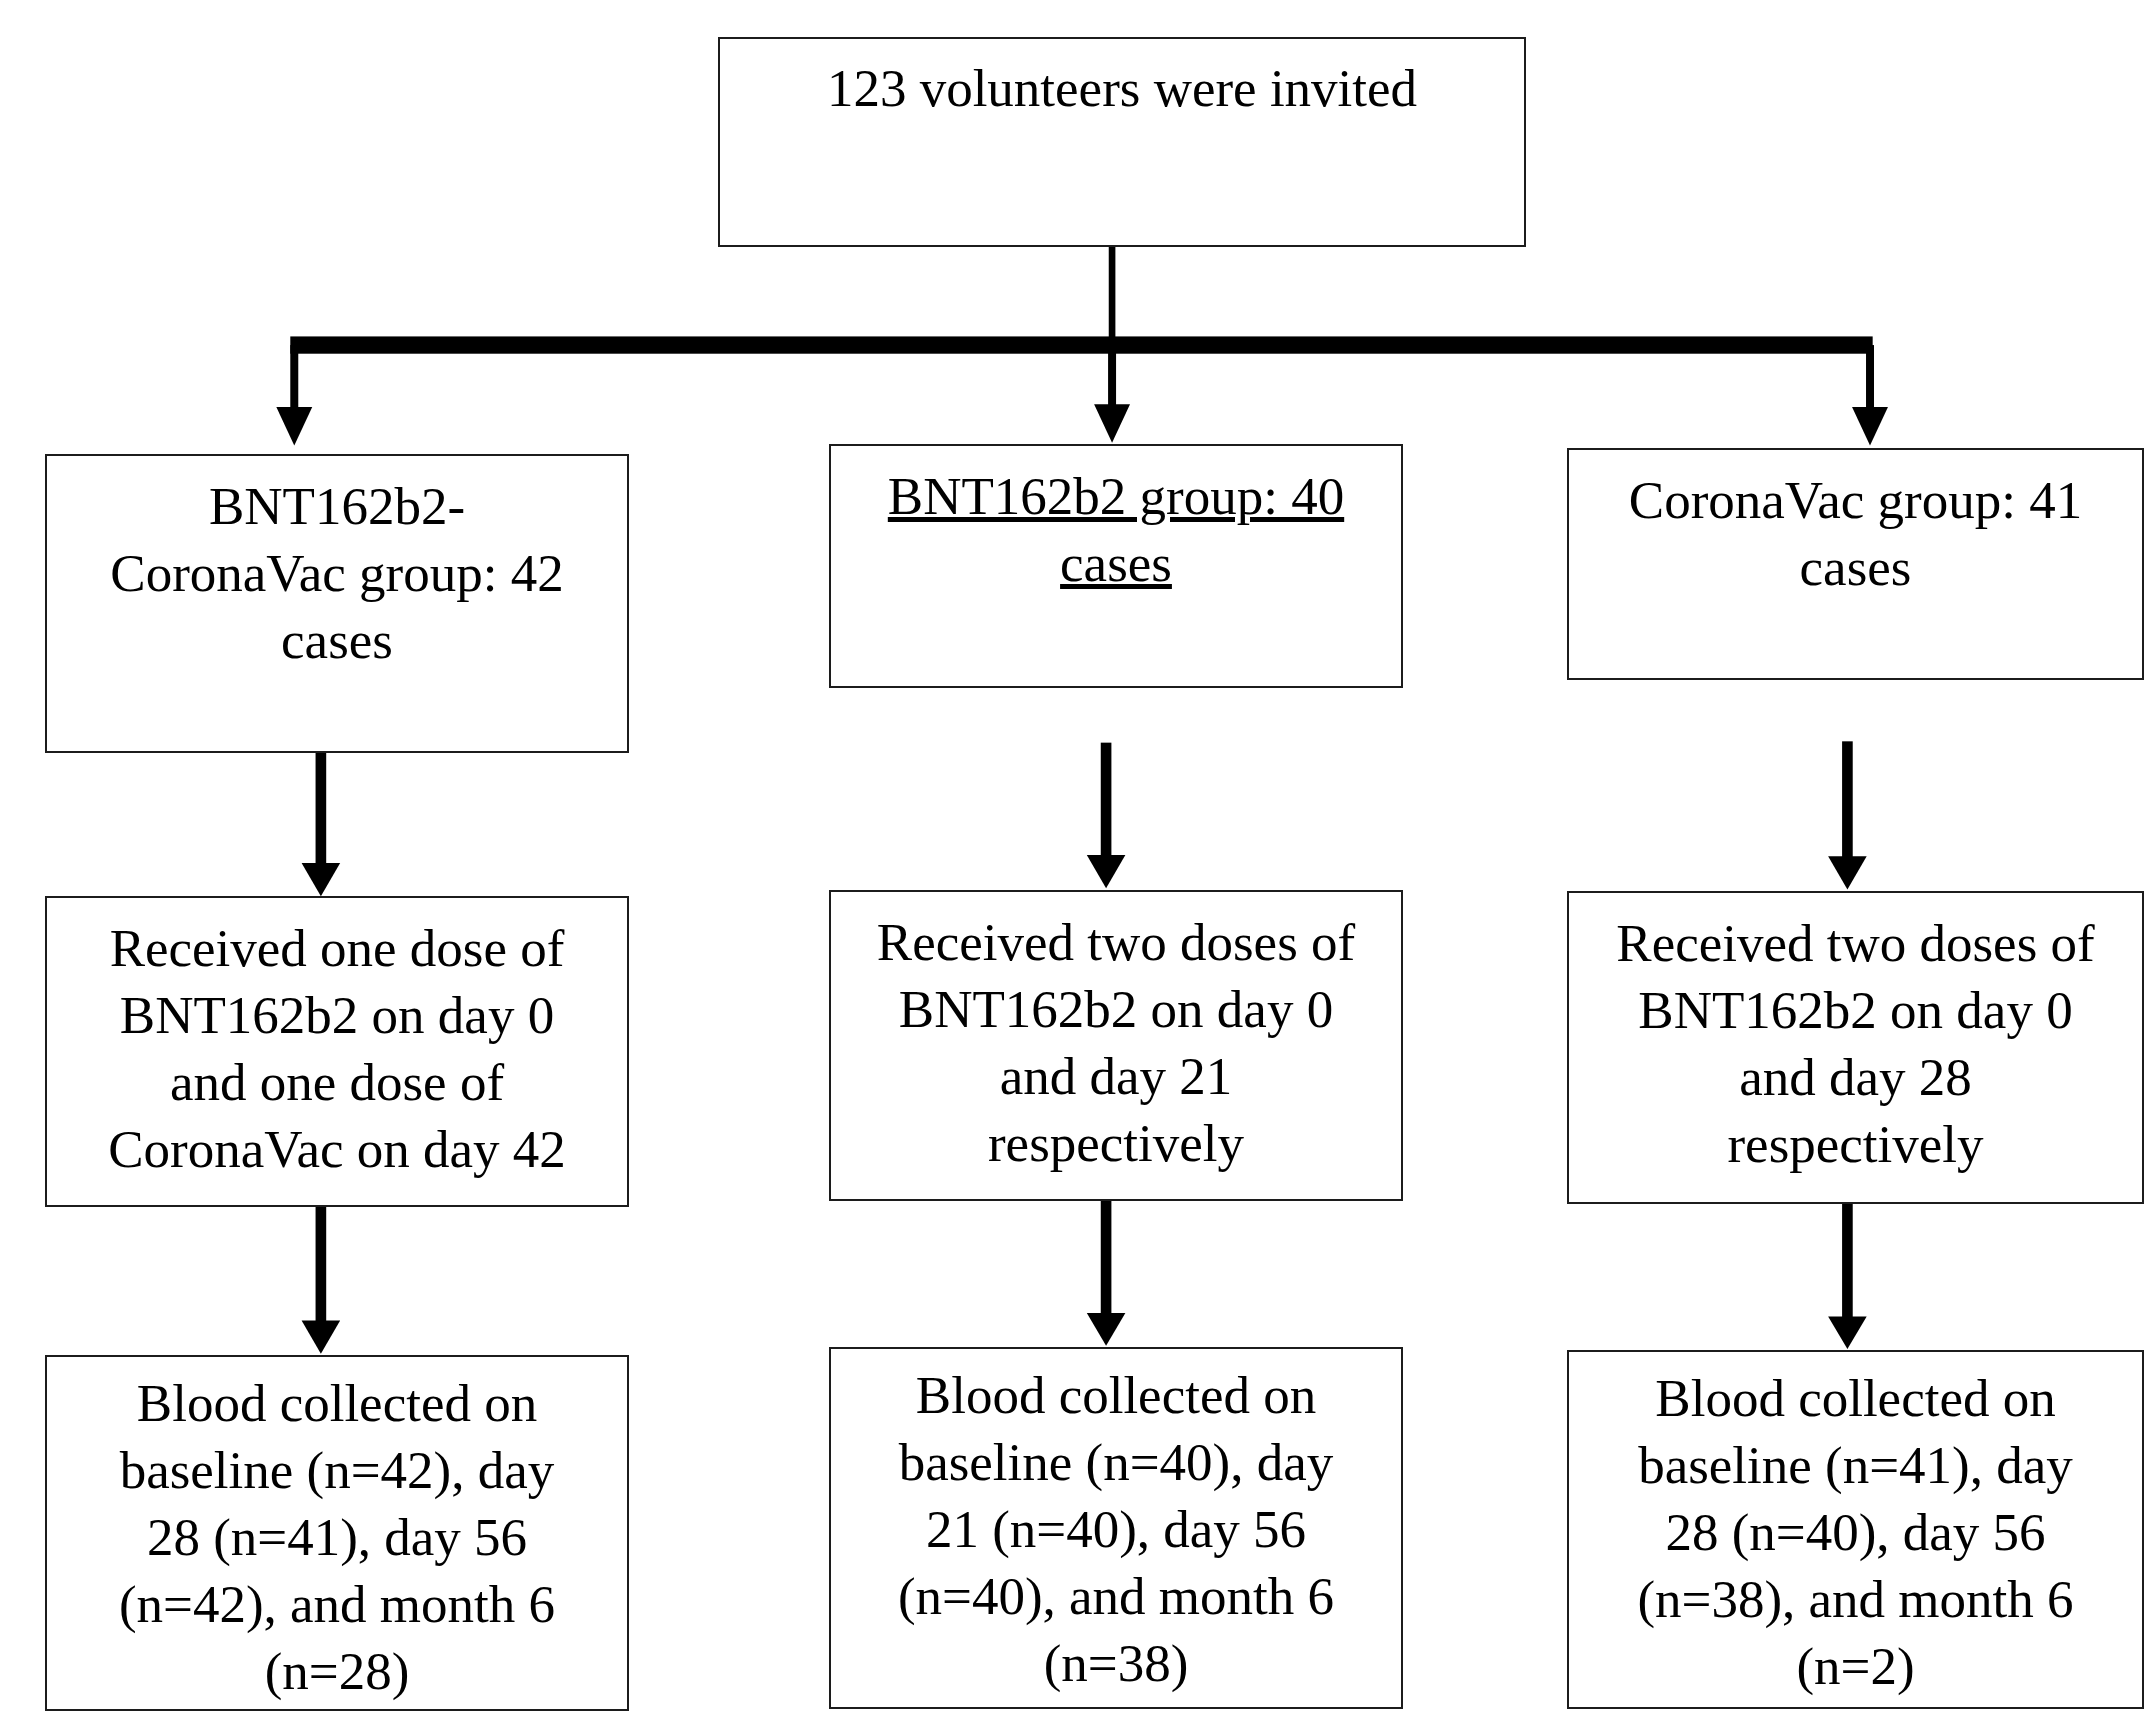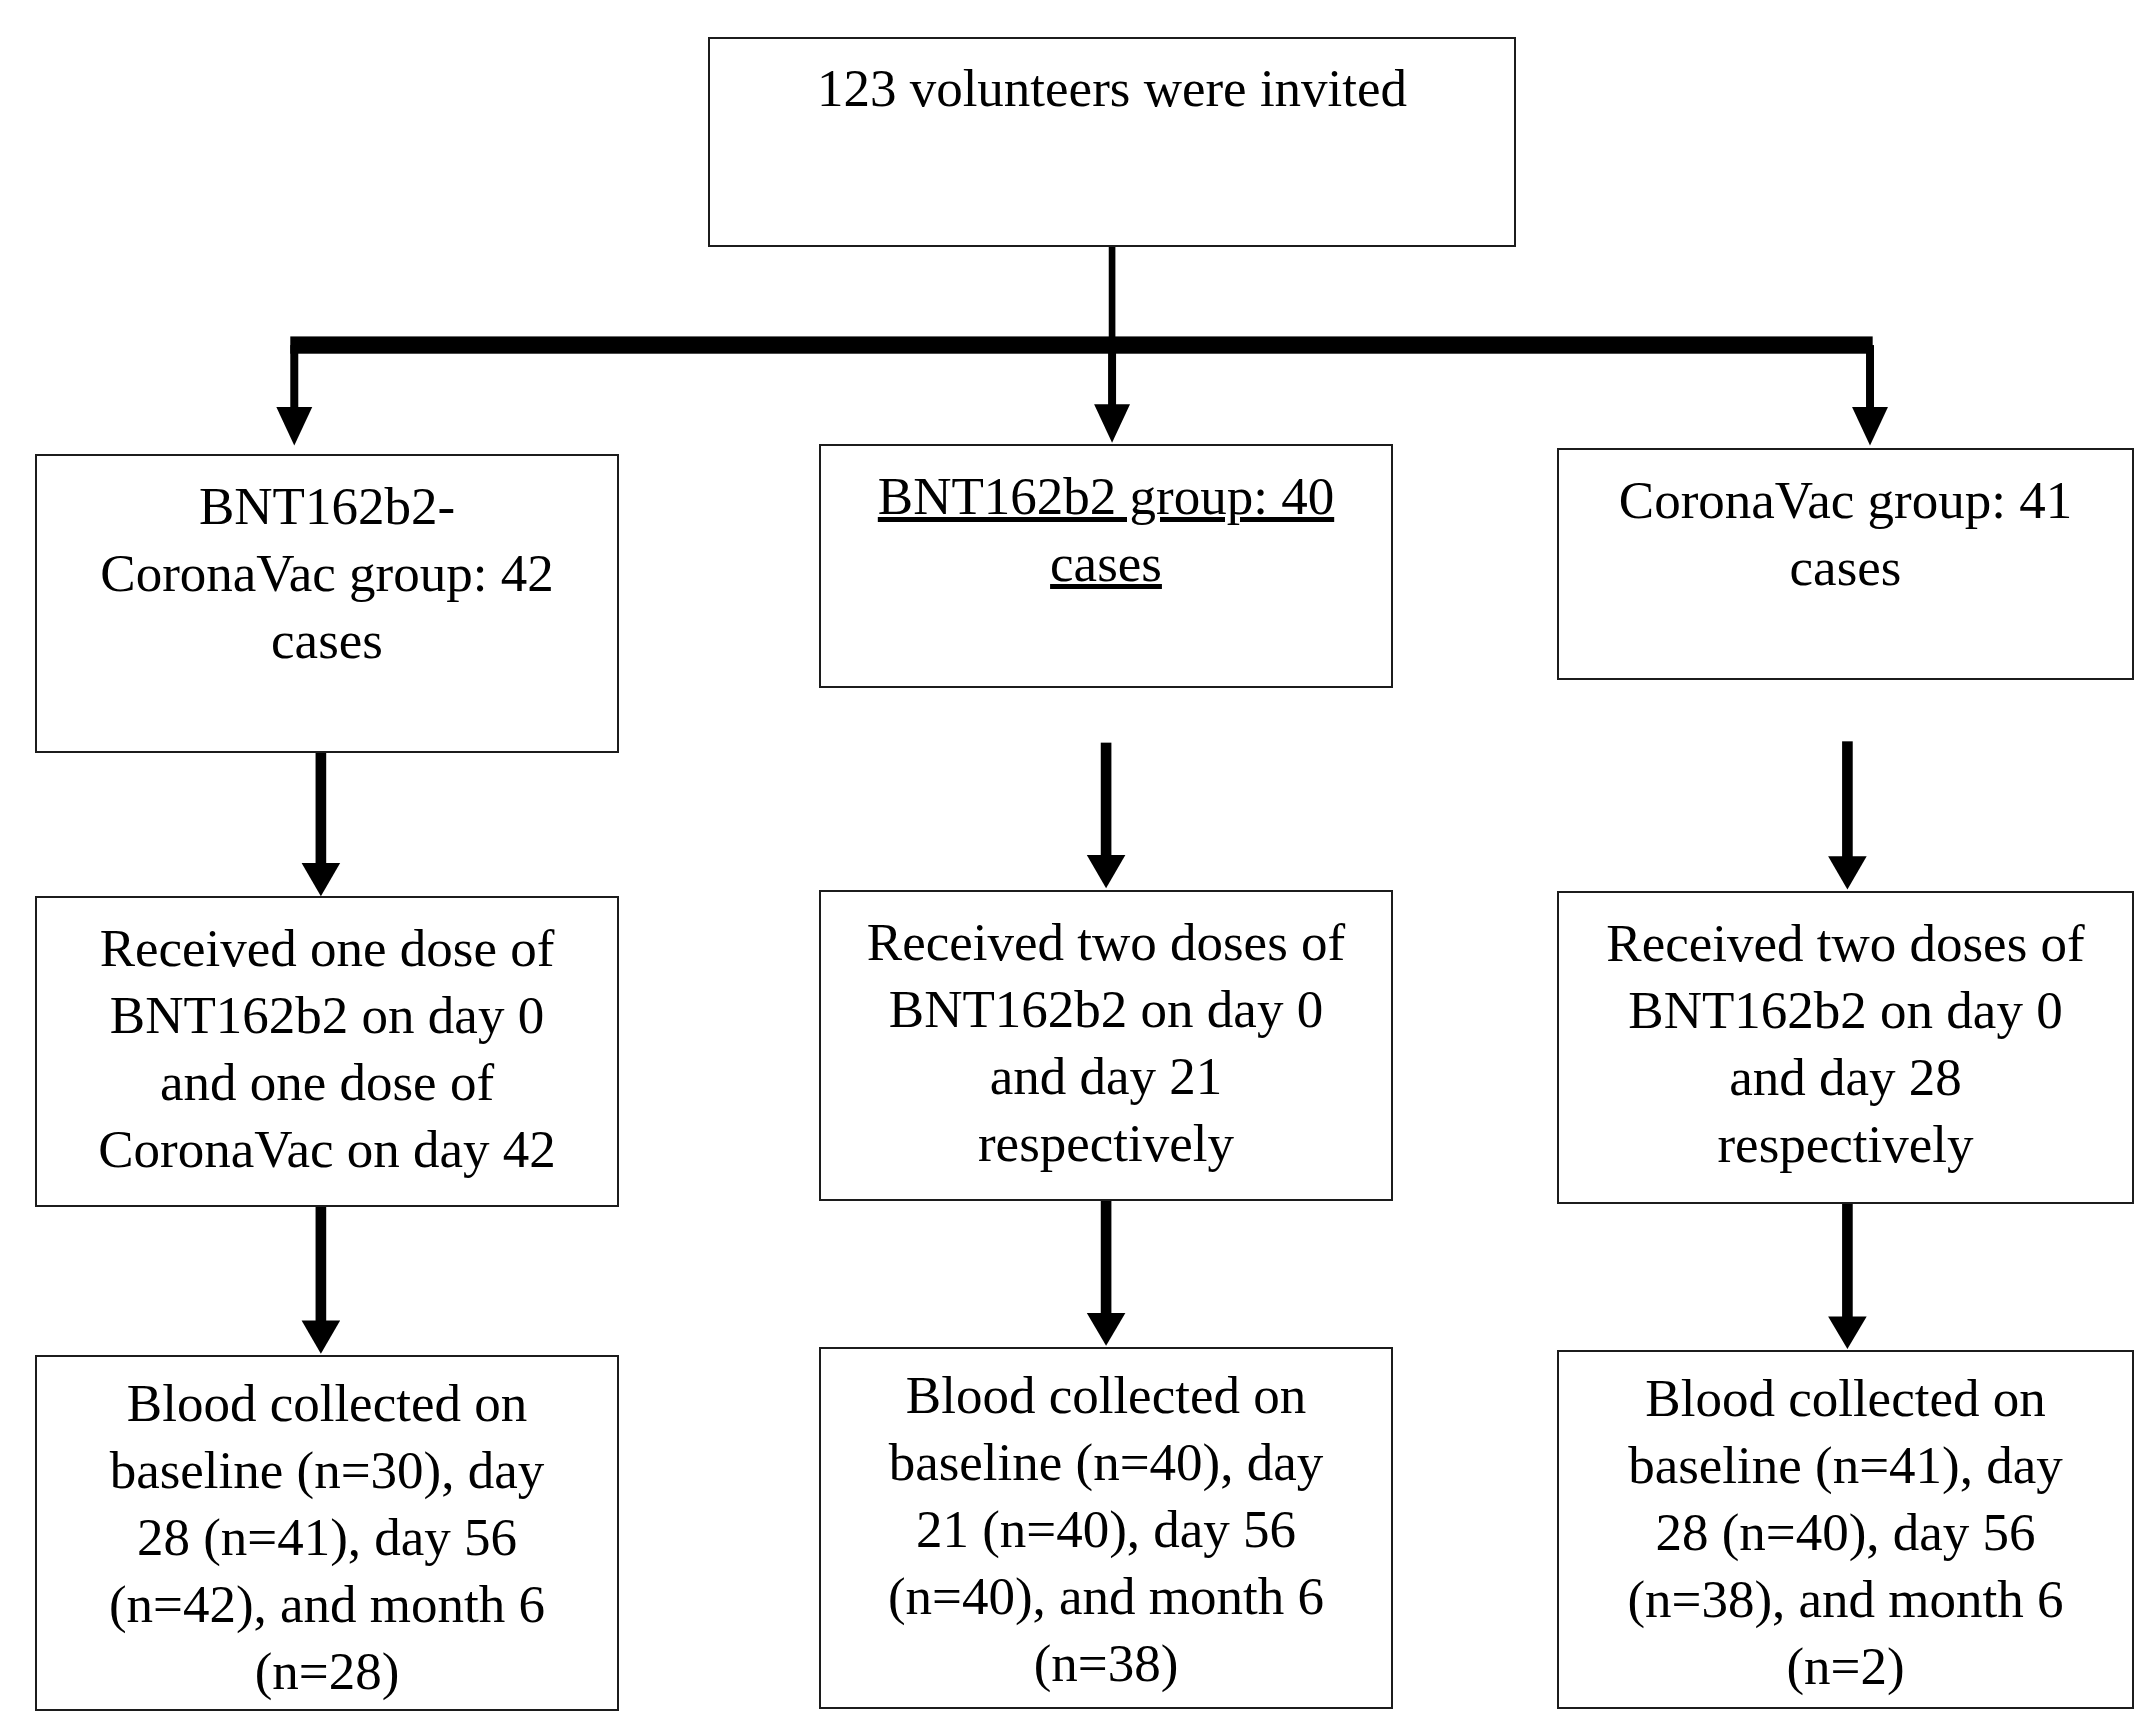--- a/index.html
+++ b/index.html
@@ -26,20 +26,21 @@
   .node{
     position:absolute;
     box-sizing:border-box;
     border:2.7px solid var(--border);
     background:var(--bg);
     color:var(--text);
     text-align:center;
     font-size:53px;
     line-height:67px;
     padding-top:16.6px;
+    margin-left:10px;
   }
   .node .ln{white-space:nowrap;}
   .top-node{padding-top:16px;}
 </style>
 </head>
 <body>
 
 <div class="canvas">
 
   <svg class="connectors" viewBox="0 0 3234 2590" xmlns="http://www.w3.org/2000/svg">
@@ -105,21 +106,21 @@
     </div>
   <div class="node" style="left:1557px;top:891px;width:577px;height:313px;">
       <div class="ln">Received two doses of</div>
       <div class="ln">BNT162b2 on day 0</div>
       <div class="ln">and day 28</div>
       <div class="ln">respectively</div>
     </div>
 
   <div class="node" style="left:35px;top:1355px;width:584px;height:356px;padding-top:13.3px;">
       <div class="ln">Blood collected on</div>
-      <div class="ln">baseline (n=30), day</div>
+      <div class="ln">baseline (n=42), day</div>
       <div class="ln">28 (n=41), day 56</div>
       <div class="ln">(n=42), and month 6</div>
       <div class="ln">(n=28)</div>
     </div>
   <div class="node" style="left:819px;top:1347px;width:574px;height:362px;padding-top:13.3px;">
       <div class="ln">Blood collected on</div>
       <div class="ln">baseline (n=40), day</div>
       <div class="ln">21 (n=40), day 56</div>
       <div class="ln">(n=40), and month 6</div>
       <div class="ln">(n=38)</div>

